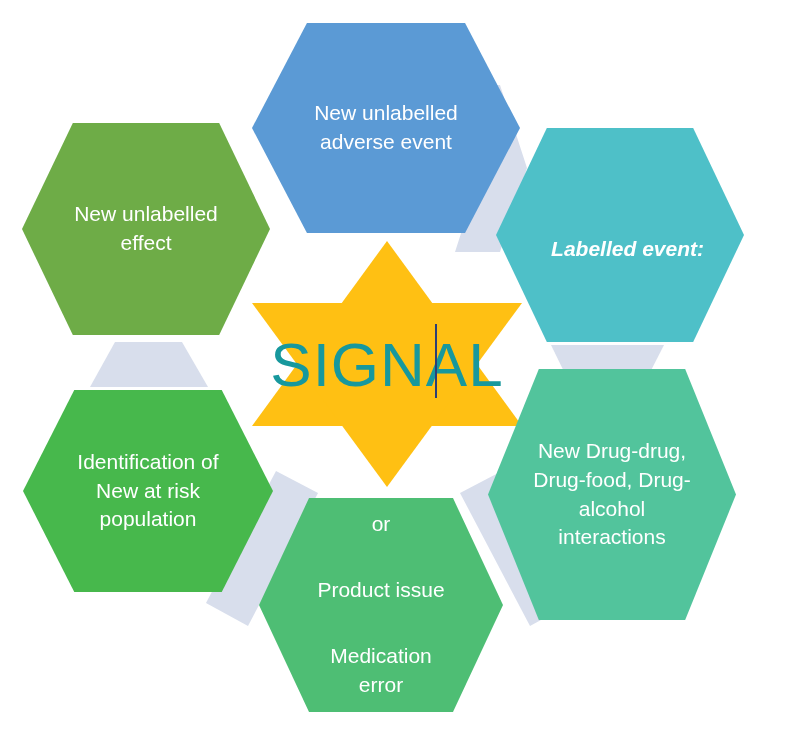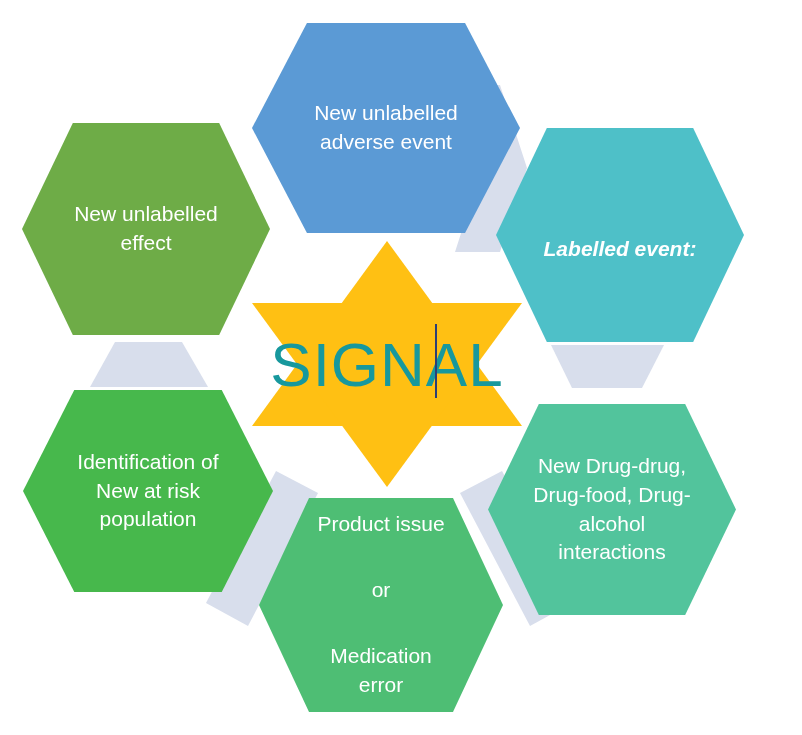--- a/index.html
+++ b/index.html
@@ -17,22 +17,22 @@
     clip-path:polygon(20.5% 0%, 79.5% 0%, 100% 50%, 79.5% 100%, 20.5% 100%, 0% 50%);
     text-align:center; color:var(--hex-text);
   }
   .hex-text {
     white-space:pre-line; font-size:21px; line-height:1.38; padding:0 46px;
   }
   .hex-heading { font-weight:bold; font-style:italic; }
   .hex-text p { margin:4px 0; white-space:pre-line; }
 
   #hex-top          { left:252px; top:23px;  width:268px; height:210px; background:var(--hex-top); }
-  #hex-top-right    { left:496px; top:128px; width:248px; height:214px; background:var(--hex-top-right); }
-  #hex-bottom-right { left:488px; top:404px; width:248px; height:211px; background:var(--hex-bottom-right); }
+  #hex-top-right    { left:496px; top:128px; width:248px; height:214px; background:var(--hex-top-right);justify-content:flex-end; }
+  #hex-bottom-right { left:488px; top:369px; width:248px; height:251px; background:var(--hex-bottom-right); }
   #hex-bottom       { left:259px; top:498px; width:244px; height:214px; background:var(--hex-bottom); }
   #hex-bottom-left  { left:23px;  top:390px; width:250px; height:202px; background:var(--hex-bottom-left); }
   #hex-top-left     { left:22px;  top:123px; width:248px; height:212px; background:var(--hex-top-left); }
 
   .signal-label {
     position:absolute; z-index:3; left:252px; top:241px; width:270px; height:246px;
     display:flex; align-items:center; justify-content:center;
     font-size:62px; letter-spacing:1px; color:var(--signal-text);
   }
   .text-cursor {
@@ -72,22 +72,22 @@
 
   <div class="hexagon" id="hex-bottom-right">
     <div class="hex-text" style="padding:0 38px;">New Drug-drug,
 Drug-food, Drug-
 alcohol
 interactions</div>
   </div>
 
   <div class="hexagon" id="hex-bottom">
     <div class="hex-text">
+      <p>or</p>
       <p>Product issue</p>
-      <p>or</p>
       <p>Medication
 error</p>
     </div>
   </div>
 
   <div class="hexagon" id="hex-bottom-left">
     <div class="hex-text">Identification of
 New at risk
 population</div>
   </div>

